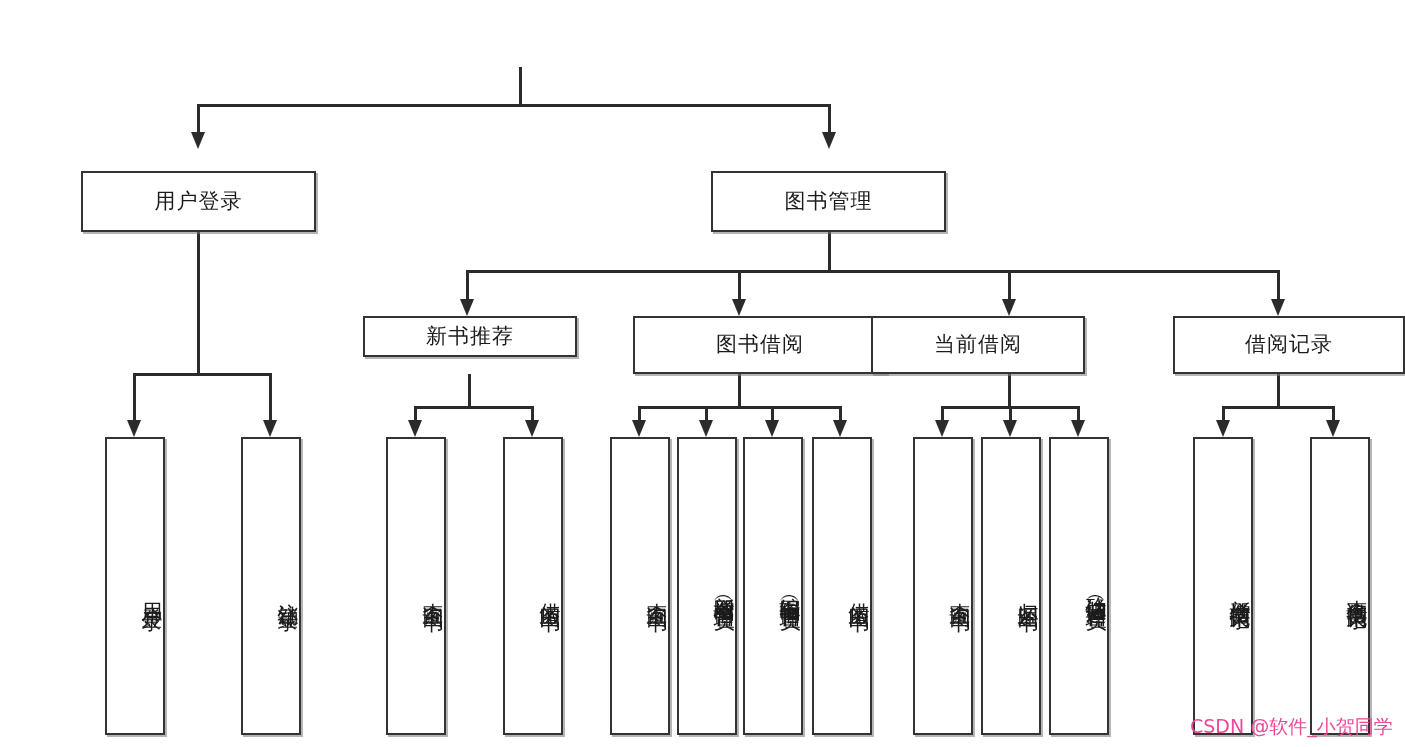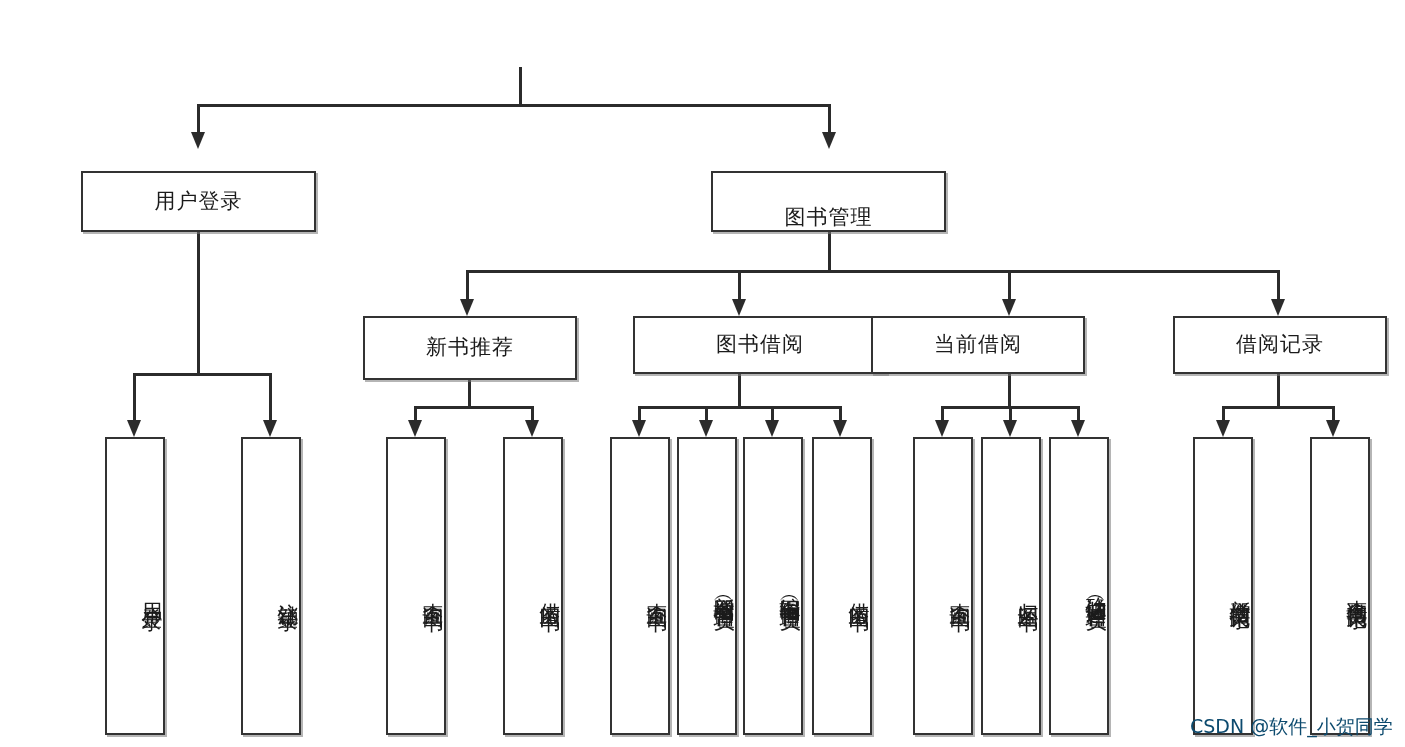--- a/index.html
+++ b/index.html
@@ -51,21 +51,21 @@
     border-left:7px solid transparent;
     border-right:7px solid transparent;
     border-top:17px solid #2b2b2b;
     z-index:2;
   }
 
   
   #watermark{
     position:absolute;
     font-size:19px;
-    color:#0c4a6e;
+    color:#ec4899;
     white-space:nowrap;
     z-index:5;
     font-family:"DejaVu Sans","Liberation Sans",sans-serif;
   }
 </style>
 </head>
 <body>
 
 <div id="canvas">
 
@@ -73,21 +73,21 @@
   <div class="vline" style="left:519px;top:67px;height:37px;"></div>
   <div class="hline" style="left:197px;top:104px;width:634px;"></div>
   <div class="vline" style="left:197px;top:104px;height:28px;"></div>
   <div class="arrow" style="left:191px;top:132px;"></div>
   <div class="vline" style="left:828px;top:104px;height:28px;"></div>
   <div class="arrow" style="left:822px;top:132px;"></div>
 
   <div class="node h" style="left:81px;top:171px;width:235px;height:61px;">
     <span>用户登录</span>
   </div>
-  <div class="node h" style="left:711px;top:171px;width:235px;height:61px;align-items:flex-end;">
+  <div class="node h" style="left:711px;top:171px;width:235px;height:61px;">
     <span>图书管理</span>
   </div>
 
   <div class="vline" style="left:197px;top:232px;height:141px;"></div>
   <div class="hline" style="left:133px;top:373px;width:139px;"></div>
   <div class="vline" style="left:133px;top:373px;height:47px;"></div>
   <div class="arrow" style="left:127px;top:420px;"></div>
   <div class="vline" style="left:269px;top:373px;height:47px;"></div>
   <div class="arrow" style="left:263px;top:420px;"></div>
 
@@ -95,30 +95,30 @@
   <div class="hline" style="left:466px;top:270px;width:814px;"></div>
   <div class="vline" style="left:466px;top:270px;height:29px;"></div>
   <div class="arrow" style="left:460px;top:299px;"></div>
   <div class="vline" style="left:738px;top:270px;height:29px;"></div>
   <div class="arrow" style="left:732px;top:299px;"></div>
   <div class="vline" style="left:1008px;top:270px;height:29px;"></div>
   <div class="arrow" style="left:1002px;top:299px;"></div>
   <div class="vline" style="left:1277px;top:270px;height:29px;"></div>
   <div class="arrow" style="left:1271px;top:299px;"></div>
 
-  <div class="node h" style="left:363px;top:316px;width:214px;height:64px;">
+  <div class="node h" style="left:363px;top:316px;width:214px;height:41px;">
     <span>新书推荐</span>
   </div>
   <div class="node h" style="left:633px;top:316px;width:254px;height:58px;">
     <span>图书借阅</span>
   </div>
   <div class="node h" style="left:871px;top:316px;width:214px;height:58px;">
     <span>当前借阅</span>
   </div>
-  <div class="node h" style="left:1173px;top:316px;width:214px;height:58px;">
+  <div class="node h" style="left:1173px;top:316px;width:232px;height:58px;">
     <span>借阅记录</span>
   </div>
 
   <div class="vline" style="left:468px;top:374px;height:32px;"></div>
   <div class="hline" style="left:414px;top:406px;width:120px;"></div>
   <div class="vline" style="left:414px;top:406px;height:14px;"></div>
   <div class="arrow" style="left:408px;top:420px;"></div>
   <div class="vline" style="left:531px;top:406px;height:14px;"></div>
   <div class="arrow" style="left:525px;top:420px;"></div>
 

